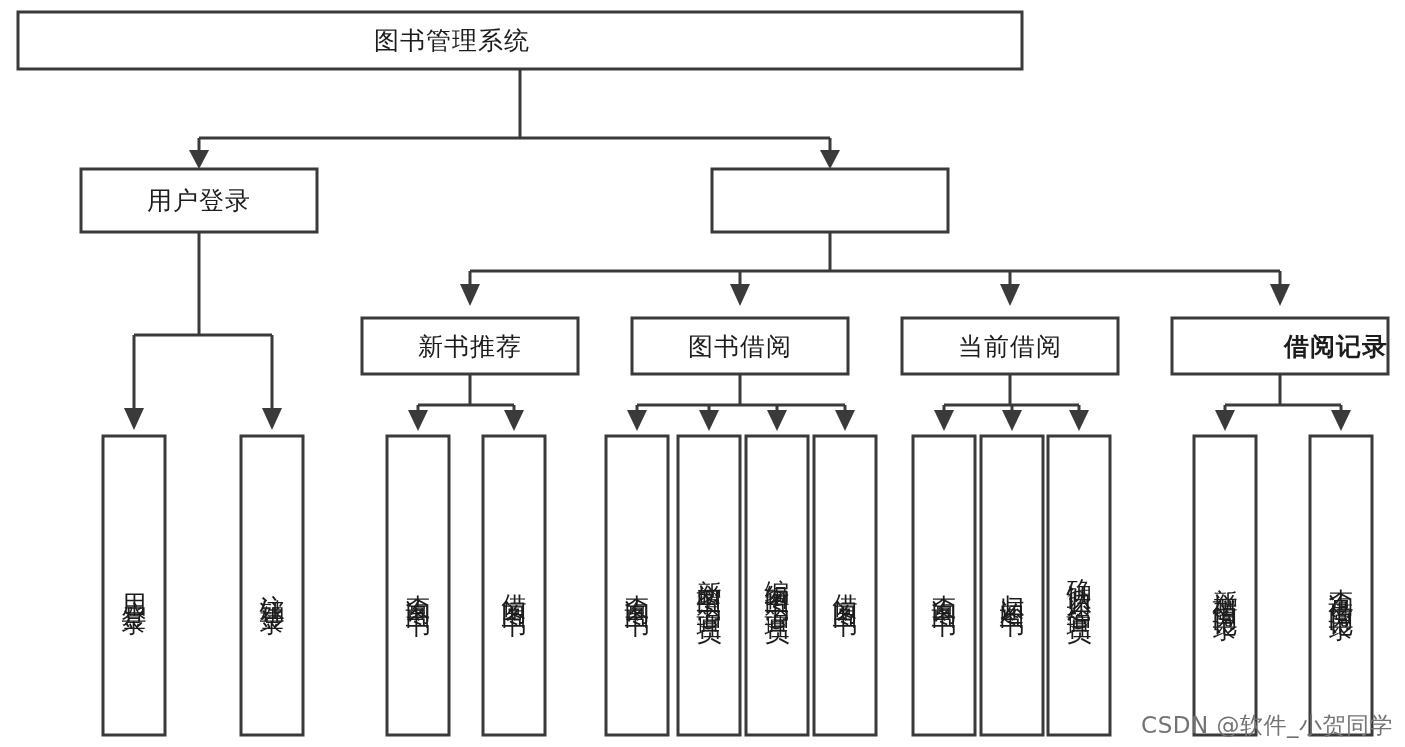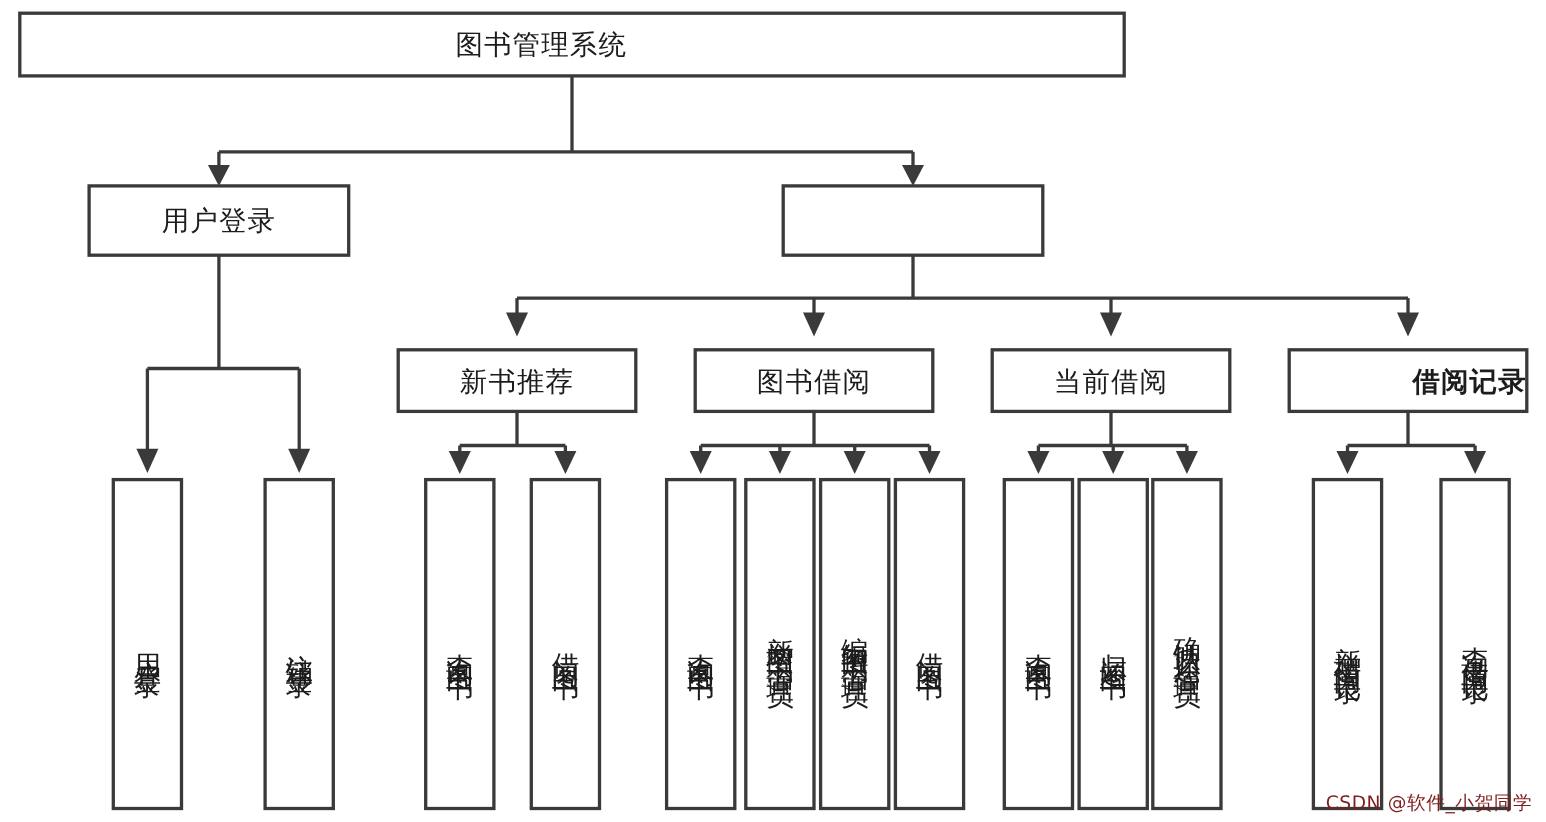--- a/index.html
+++ b/index.html
@@ -70,22 +70,22 @@
     font-size: 25px;
     color: #1c1c1c;
     letter-spacing: 1px;
     white-space: nowrap;
   }
   .watermark {
     position: absolute;
     right: 12px;
     bottom: 6px;
     font-family: "DejaVu Sans", "Liberation Sans", sans-serif;
-    font-size: 17px;
-    color: #7f1d1d;
+    font-size: 23px;
+    color: #737373;
     letter-spacing: 0.5px;
     white-space: nowrap;
     text-align: right;
   }
 </style>
 </head>
 <body>
 
 <div id="diagram-root">
 
@@ -186,21 +186,21 @@
     <rect class="node-box" x="678" y="436" width="62" height="299"></rect>
     <rect class="node-box" x="746" y="436" width="62" height="299"></rect>
     <rect class="node-box" x="814" y="436" width="62" height="299"></rect>
     <rect class="node-box" x="913" y="436" width="62" height="299"></rect>
     <rect class="node-box" x="981" y="436" width="62" height="299"></rect>
     <rect class="node-box" x="1048" y="436" width="62" height="299"></rect>
     <rect class="node-box" x="1194" y="436" width="62" height="299"></rect>
     <rect class="node-box" x="1310" y="436" width="62" height="299"></rect>
   </svg>
 
-  <div class="horiz-text-wrap" style="left:18px; top:12px; width:868px; height:57px;padding-left:40px;">
+  <div class="horiz-text-wrap" style="left:18px; top:12px; width:868px; height:57px;">
     <span class="horiz-text">图书管理系统</span>
   </div>
 
   <div class="horiz-text-wrap" style="left:81px; top:169px; width:236px; height:63px;">
     <span class="horiz-text">用户登录</span>
   </div>
 
 
   <div class="horiz-text-wrap" style="left:362px; top:318px; width:216px; height:56px;border-radius:10px;">
     <span class="horiz-text">新书推荐</span>

